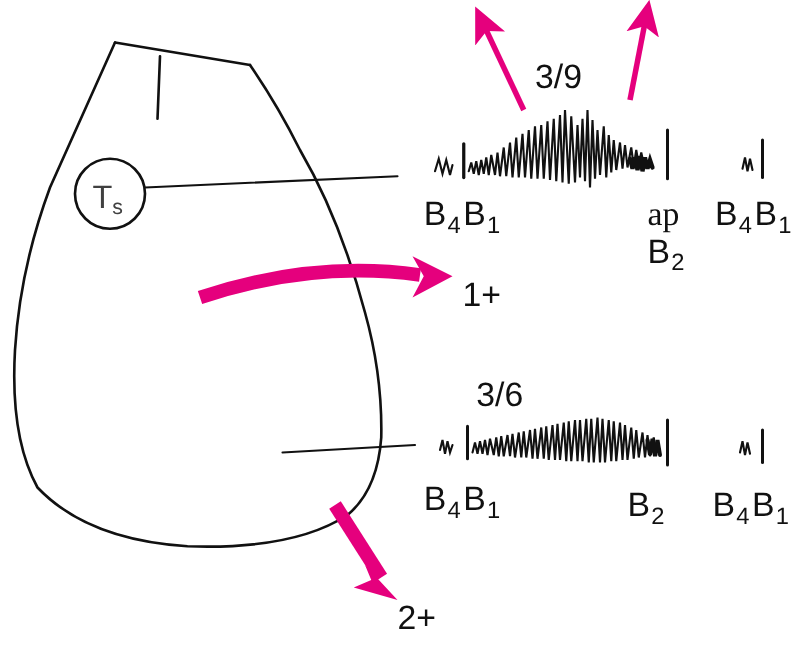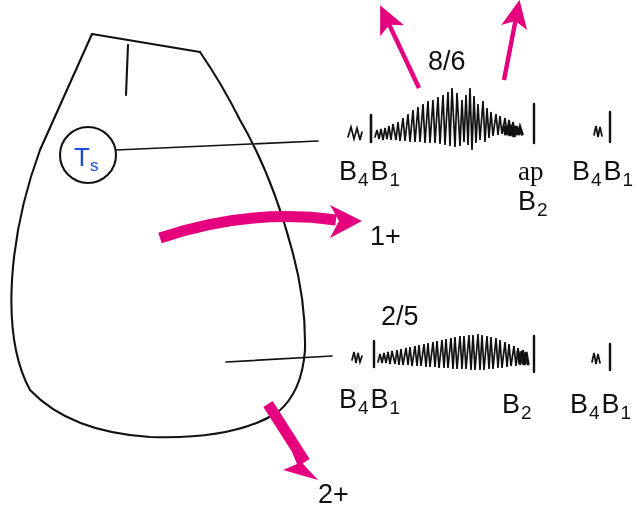--- a/index.html
+++ b/index.html
@@ -49,21 +49,21 @@
     font-size: 19px;
     vertical-align: baseline;
     position: relative;
     top: 6px;
     padding-left: 1px;
     padding-right: 2px;
   }
   .ts-text {
     position: absolute;
     font-size: 26px;
-    color: #1d4ed8;
+    color: #404040;
   }
   .ts-sub {
     font-size: 17px;
     position: relative;
     top: 5px;
     left: 0px;
   }
 </style>
 </head>
 <body>
@@ -159,23 +159,23 @@
 
       <path d="M592,362 L594,353 L596,364 L598,354 L600,363"></path>
       <path d="M610,344 L610,370" stroke-width="2.4"></path>
     </g>
   </svg>
 
   <div class="ts-text" style="left:74px; top:142px;">
     <span>T</span><span class="ts-sub">s</span>
   </div>
 
-  <div class="lbl lbl-grade" style="left:428px; top:48px;">8/6</div>
-
-  <div class="lbl lbl-grade" style="left:381px; top:303px;">2/5</div>
+  <div class="lbl lbl-grade" style="left:428px; top:48px;">3/9</div>
+
+  <div class="lbl lbl-grade" style="left:381px; top:303px;">3/6</div>
 
   <div class="lbl lbl-intensity" style="left:370px; top:223px;">1+</div>
 
   <div class="lbl lbl-intensity" style="left:318px; top:481px;">2+</div>
 
   <div class="lbl lbl-sound" style="left:339px; top:158px;">
     <span>B</span><span class="sub">4</span><span>B</span><span class="sub">1</span>
   </div>
 
   <div class="lbl lbl-sound" style="left:518px; top:158px;font-family:Liberation Serif, serif;">ap</div>

